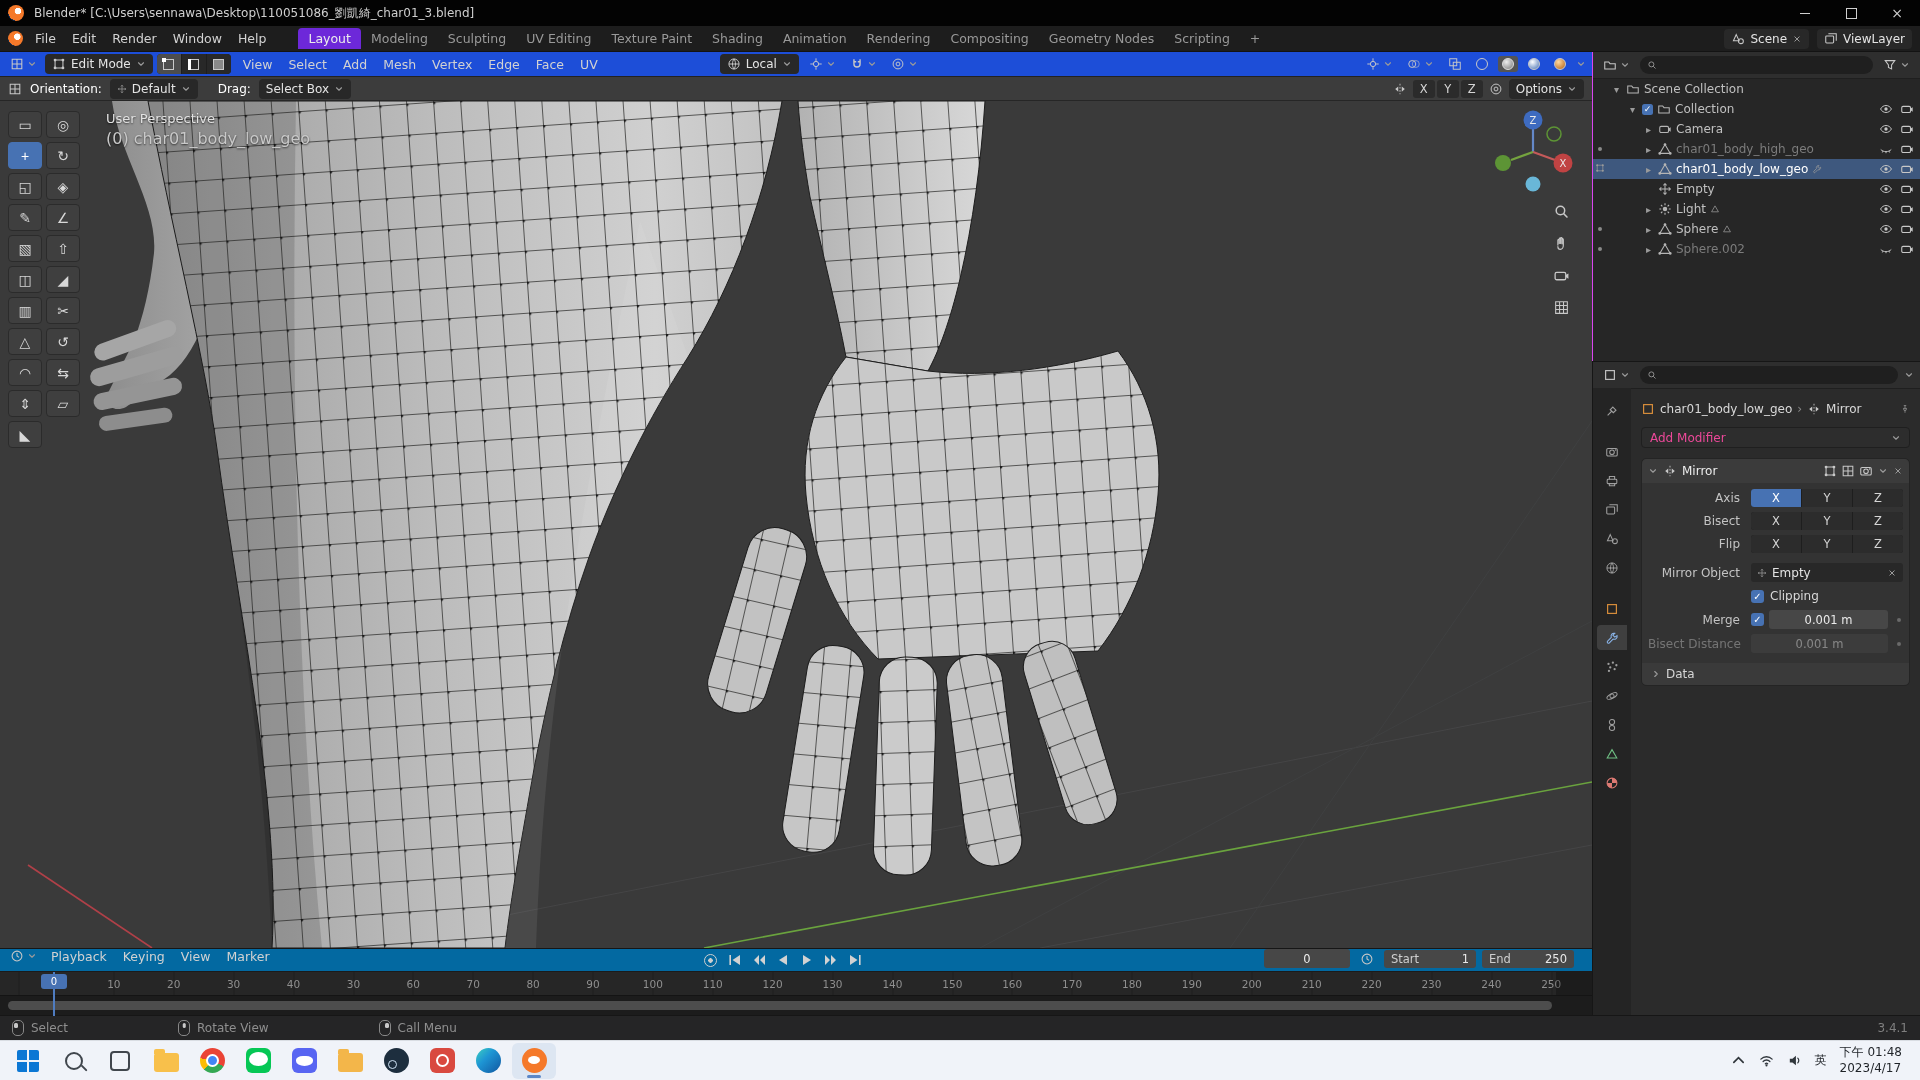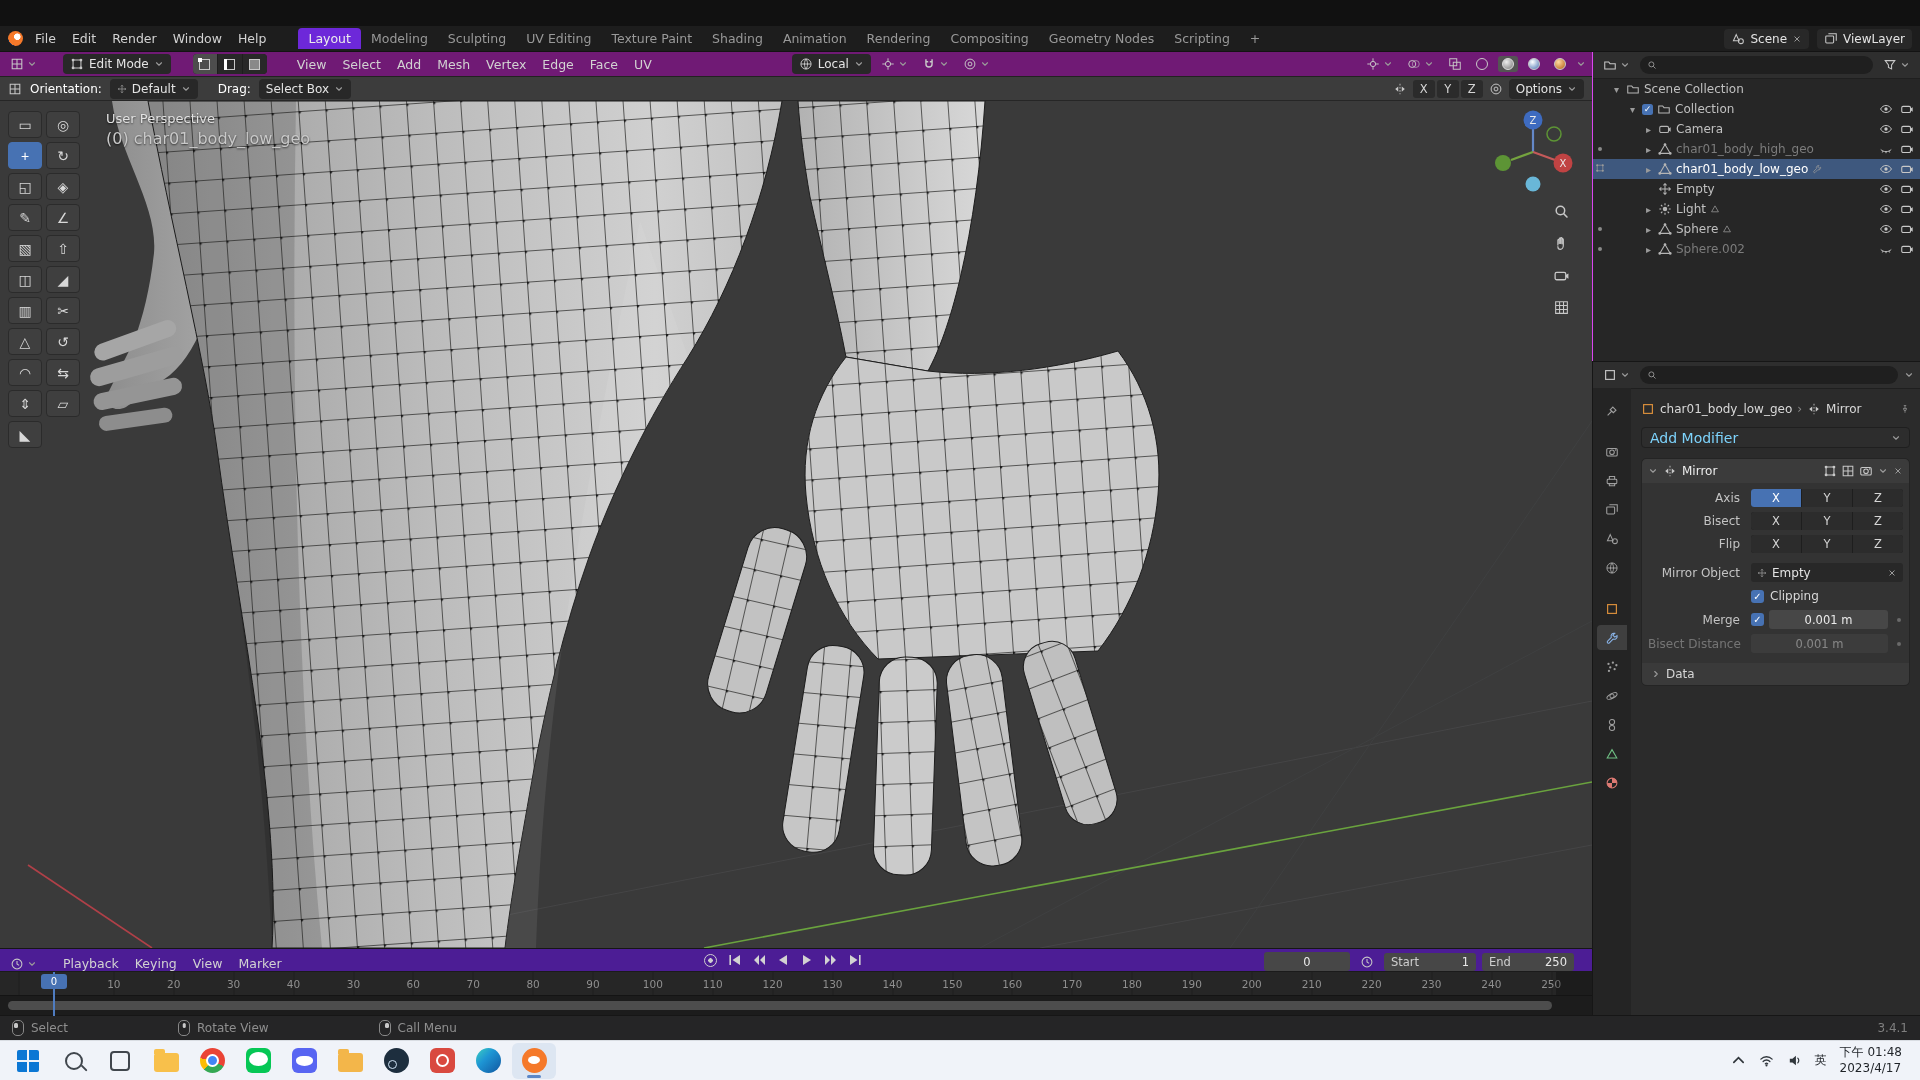--- a/index.html
+++ b/index.html
@@ -25,22 +25,22 @@
   .menus{display:flex;align-items:center}
   .mi{padding:0 8px;color:#d2d2d2;font-size:12.5px;white-space:nowrap}
   .tabs{display:flex;align-items:center;margin-left:24px;height:100%}
   .tab{padding:3px 10px;color:#999;font-size:12.5px;border-radius:4px 4px 0 0;white-space:nowrap}
   .tab[data-active="true"]{background:#6d28d9;color:#ececec}
   .tb-right{margin-left:auto;display:flex;align-items:center;gap:8px}
   .widget{display:flex;align-items:center;gap:5px;background:#282828;border-radius:4px;
     padding:0 7px;height:20px;color:#e4e4e4;white-space:nowrap}
   .hbtn{display:flex;align-items:center;gap:3px;padding:0 4px;color:#cfcfcf}
   
-  #vph{position:absolute;left:0;top:52px;width:1592px;height:25px;background:#701a75;
-    display:flex;align-items:center;gap:22px;padding:0 6px;box-sizing:border-box;border-bottom:1px solid #222}
+  #vph{position:absolute;left:0;top:52px;width:1592px;height:25px;background:#1d4ed8;
+    display:flex;align-items:center;gap:4px;padding:0 6px;box-sizing:border-box;border-bottom:1px solid #222}
   .segbar{display:flex;gap:1px;background:#1e1e1e;border-radius:4px;overflow:hidden}
   .segi{width:24px;height:20px;display:flex;align-items:center;justify-content:center;background:#282828}
   .segi.active{background:#4d4d4d}
   .msq{width:9px;height:9px;border:1px solid #c9c9c9;display:block;position:relative}
   .msq.dot::after{content:"";position:absolute;left:-2px;top:-2px;width:4px;height:4px;background:#fff}
   .msq.edge::after{content:"";position:absolute;left:-1px;top:-1px;bottom:-1px;width:2.5px;background:#fff}
   .msq.face{background:rgba(255,255,255,.45)}
   .hgroup{display:flex;align-items:center;gap:6px}
   .hgroup.right{margin-left:auto}
   .shbtn{padding:2px 4px;border-radius:3px;display:flex}
@@ -106,22 +106,22 @@
     border-radius:4px 0 0 4px;color:var(--tc,#9f9f9f)}
   .ptab .icon{color:inherit}
   .ptab[data-active="true"]{background:#3f3f3f}
   .ptab[data-tab="object"],.ptab[data-tab="render"]{margin-top:12px}
   .pcontent{margin-left:38px;padding:8px 10px 0 10px}
   .crumb{display:flex;align-items:center;gap:5px;height:24px;color:#d8d8d8}
   .crumb .obj{color:#e0923c}
   .crumb .sep{color:#888}
   .crumb .pin{margin-left:auto;color:#9a9a9a}
   .addmod{width:100%;height:21px;background:#2d2d2d;border:1px solid #1f1f1f;border-radius:4px;
-    color:#7dd3fc;display:flex;align-items:center;justify-content:space-between;padding:0 8px;
-    font-family:inherit;font-size:14px;margin-top:6px;box-sizing:border-box}
+    color:#ec4899;display:flex;align-items:center;justify-content:space-between;padding:0 8px;
+    font-family:inherit;font-size:12px;margin-top:6px;box-sizing:border-box}
   .panel{background:#333;border:1px solid #242424;border-radius:5px;margin-top:10px;padding:4px 6px 8px;box-sizing:border-box}
   .phead2{display:flex;align-items:center;gap:5px;height:24px;margin:-4px -6px 6px;background:#3b3b3b;
     border-radius:5px 5px 0 0;padding:0 6px}
   .pname{flex:1;color:#ececec}
   .ptoggles{display:flex;gap:4px;margin-left:auto}
   .prow{display:flex;align-items:center;margin:5px 0;min-height:18px;gap:5px}
   .plabel{width:92px;text-align:right;margin-right:6px;color:#c3c3c3;flex:none;white-space:nowrap}
   .seg3{display:flex;flex:1;height:18px;border-radius:3px;overflow:hidden;gap:1px;background:#1e1e1e}
   .seg{flex:1;background:#2c2c2c;border:none;color:#d5d5d5;font-size:11.5px;font-family:inherit;padding:0}
   .seg.on{background:#4772b3;color:#fff}
@@ -133,21 +133,21 @@
   .cbox.on::after{content:"✓";position:absolute;inset:0;color:#fff;font-size:10px;line-height:13px;text-align:center}
   .chk{display:flex;gap:6px;align-items:center;color:#d8d8d8}
   .valfield{flex:1;height:19px;background:#474747;border-radius:3px;color:#ececec;display:flex;
     align-items:center;justify-content:center;font-size:11.5px}
   .prow.dim .plabel,.prow.dim .valfield{opacity:.45}
   .adot{width:8px;height:8px;flex:none;border-radius:50%;background:#6a6a6a;margin-left:2px;transform:scale(.5)}
   .subpanel{display:flex;align-items:center;gap:5px;background:#3a3a3a;margin:10px -6px -8px;
     padding:4px 9px;border-radius:0 0 5px 5px;color:#d5d5d5}
   
   #timeline{position:absolute;left:0;top:948px;width:1592px;height:67px;border-top:1px solid #161616;box-sizing:border-box}
-  .thead{position:relative;height:22px;background:#4c1d95;display:flex;align-items:flex-end;gap:14px;padding:0 6px}
+  .thead{position:relative;height:22px;background:#0369a1;display:flex;align-items:flex-start;gap:2px;padding:0 6px}
   .playctl{position:absolute;left:700px;top:0;height:22px;display:flex;align-items:center;gap:3px}
   .pbtn{width:21px;height:18px;display:flex;align-items:center;justify-content:center;color:#d2d2d2}
   .reccirc{width:11px;height:11px;border:1.5px solid #cfcfcf;border-radius:50%;display:block;
     background:radial-gradient(circle,#cfcfcf 0 2px,transparent 2.5px)}
   .tright{margin-left:auto;display:flex;align-items:center;gap:6px;padding-right:12px}
   .valfield.frame{flex:none;width:86px}
   .rangefield{width:78px;height:18px;background:#474747;border-radius:3px;display:flex;align-items:center;
     padding:0 7px;color:#e8e8e8;font-size:11.5px}
   .rangefield .rl{color:#cfcfcf;margin-right:auto}
   .truler{position:relative;height:24px;background:#262626;border-top:1px solid #1b1b1b;z-index:2;
@@ -364,20 +364,33 @@
         <path d="M4.6 9.5V5c0-.9 1.3-.9 1.3 0v3M5.9 8V3.6c0-.9 1.3-.9 1.3 0V8M7.2 8V3c0-.9 1.3-.9 1.3 0v5M8.5 8.3V4.4c0-.9 1.2-.9 1.2 0v5.2c0 2.2-1.1 3.9-2.8 3.9-1.5 0-2.3-1-2.3-2.5"></path>
       </symbol>
 <symbol id="i-ortho" viewBox="0 0 16 16" fill="none" stroke="currentColor" stroke-width="1">
         <path d="M2.5 2.5h11v11h-11zM2.5 6.2h11M2.5 9.9h11M6.2 2.5v11M9.9 2.5v11"></path>
       </symbol>
 </defs>
 </svg>
 
 <div id="app">
 
+  <header id="titlebar">
+    <span class="blogo"></span>
+    <span id="wtitle">Blender* [C:\Users\sennawa\Desktop\110051086_劉凱綺_char01_3.blend]</span>
+    <div class="wbtns">
+      <span class="wb">
+          <i class="mini"></i>
+        </span>
+      <span class="wb">
+          <i class="maxi"></i>
+        </span>
+      <span class="wb">×</span>
+    </div>
+  </header>
 
   <nav id="topbar">
     <span class="blogo sm"></span>
     <div class="menus">
 
     <span class="mi">File</span>
         <span class="mi">Edit</span>
         <span class="mi">Render</span>
         <span class="mi">Window</span>
         <span class="mi">Help</span>

